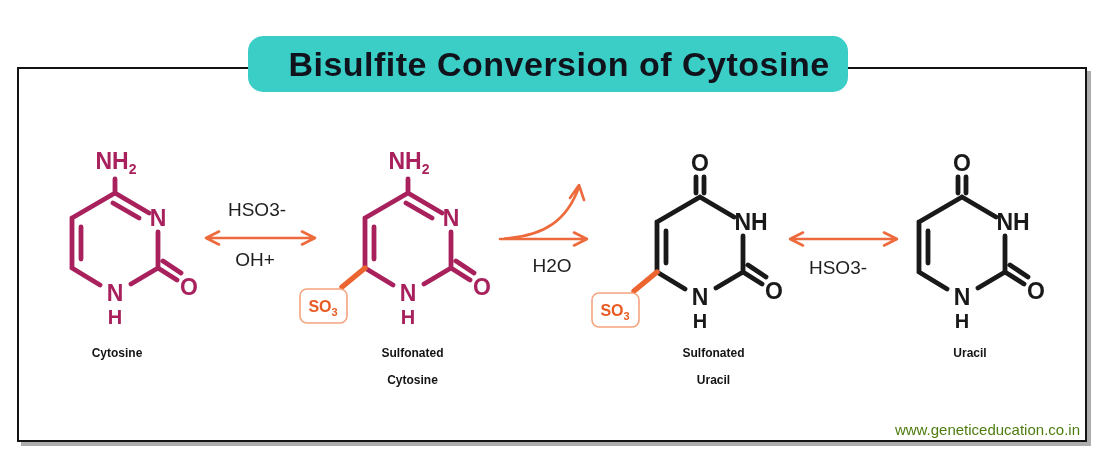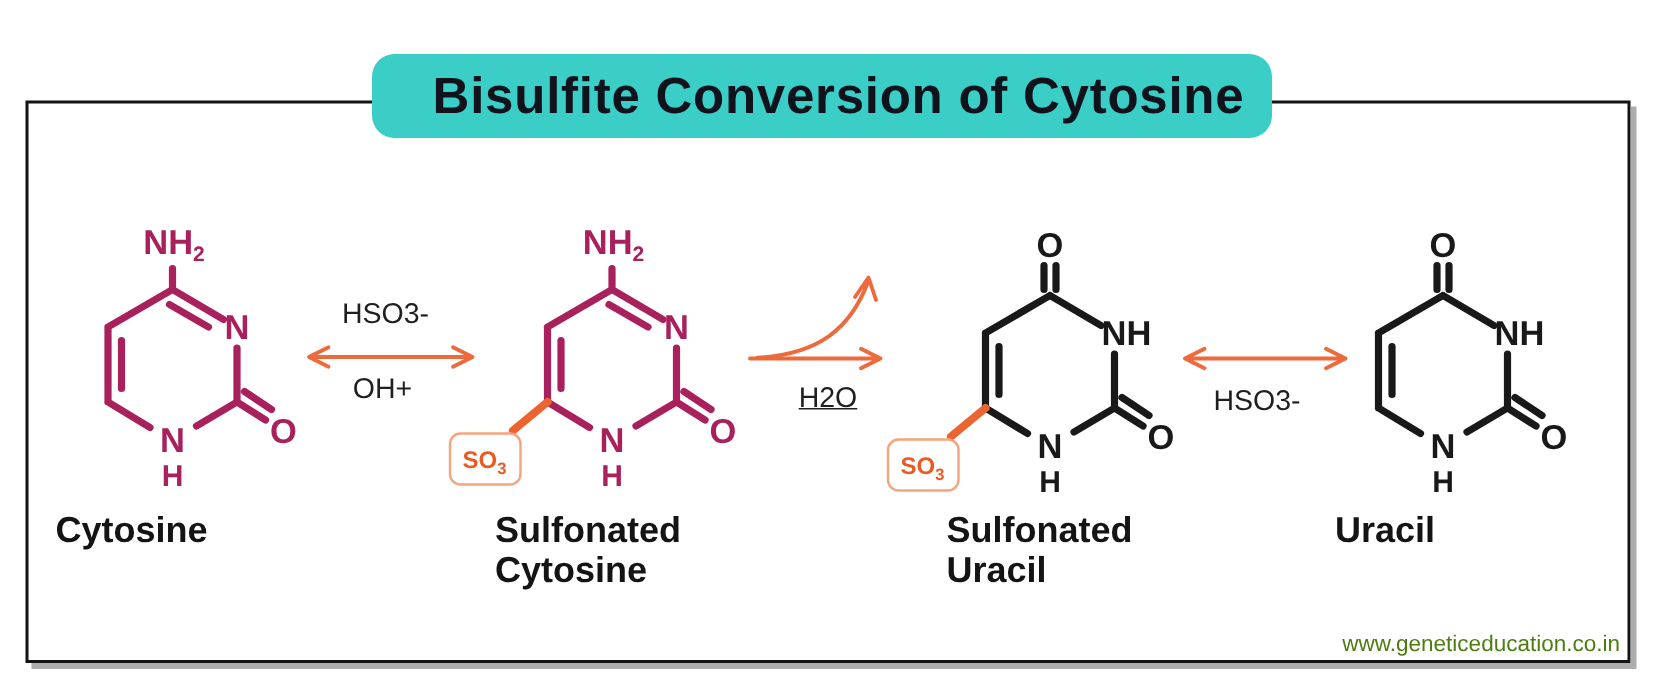--- a/index.html
+++ b/index.html
@@ -42,22 +42,22 @@
   .so3-box{fill:#ffffff;stroke:#F5A47E;stroke-width:1.6;}
   .so3-text{font-family:"Liberation Sans",sans-serif;font-weight:bold;font-size:16px;fill:#E85B23;text-anchor:middle;}
   .so3-text .so3sub{font-size:11px;}
   .arrowstroke{stroke:#ED6A3C;fill:none;stroke-width:2.6;stroke-linecap:round;stroke-linejoin:round;}
   .rlabel{
     position:absolute;z-index:4;
     font-size:19px;color:#1f1f1f;text-align:center;
   }
   .molname{
     position:absolute;z-index:4;
-    font-size:24px;font-weight:bold;color:#141414;
-    text-align:left;line-height:27px;
+    font-size:12px;font-weight:bold;color:#141414;
+    text-align:center;line-height:27px;
   }
   .watermark{
     position:absolute;right:25px;top:421px;z-index:4;
     font-size:15px;color:#4d7c0f;
   }
 </style>
 </head>
 <body>
 
 <div class="canvas">
@@ -132,21 +132,21 @@
       <text class="atom fill-black" x="151" y="88">NH</text>
       <text class="atom fill-black" x="100" y="163">N</text>
       <text class="atom fill-black atom-h" x="100" y="186">H</text>
       <text class="atom fill-black" x="174" y="157">O</text>
     </g>
   </svg>
 
   <div class="rlabel" style="left:192px;top:199px;width:130px;">HSO3-</div>
   <div class="rlabel" style="left:195px;top:249px;width:120px;">OH+</div>
 
-  <div class="rlabel" style="left:492px;top:255px;width:120px;text-decoration:underline;">H2O</div>
+  <div class="rlabel" style="left:492px;top:255px;width:120px;">H2O</div>
 
   <div class="rlabel" style="left:778px;top:257px;width:120px;">HSO3-</div>
 
   <div class="molname" style="left:37px;top:340px;width:160px;">
     <div>Cytosine</div>
   </div>
   <div class="molname" style="left:330px;top:340px;width:165px;">
     <div>Sulfonated</div>
     <div>Cytosine</div>
   </div>

